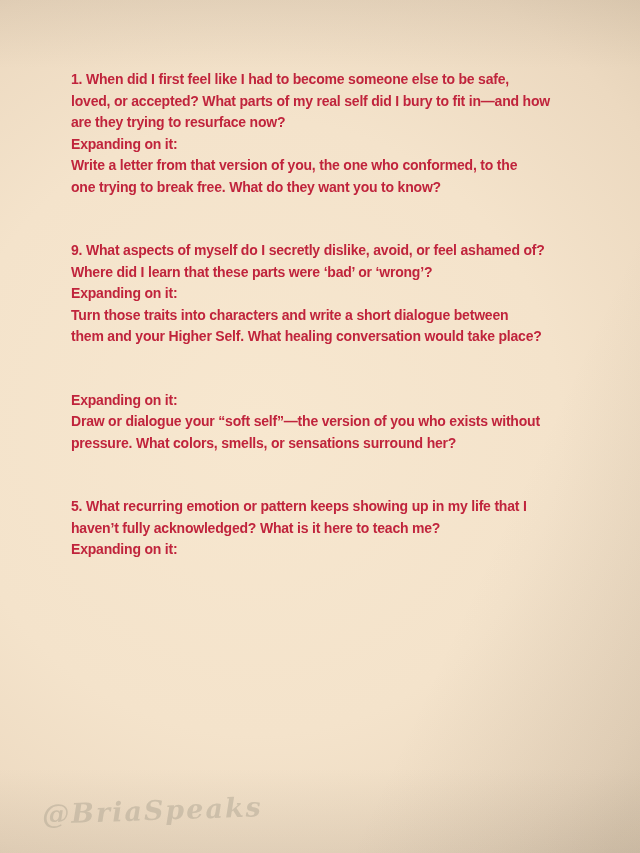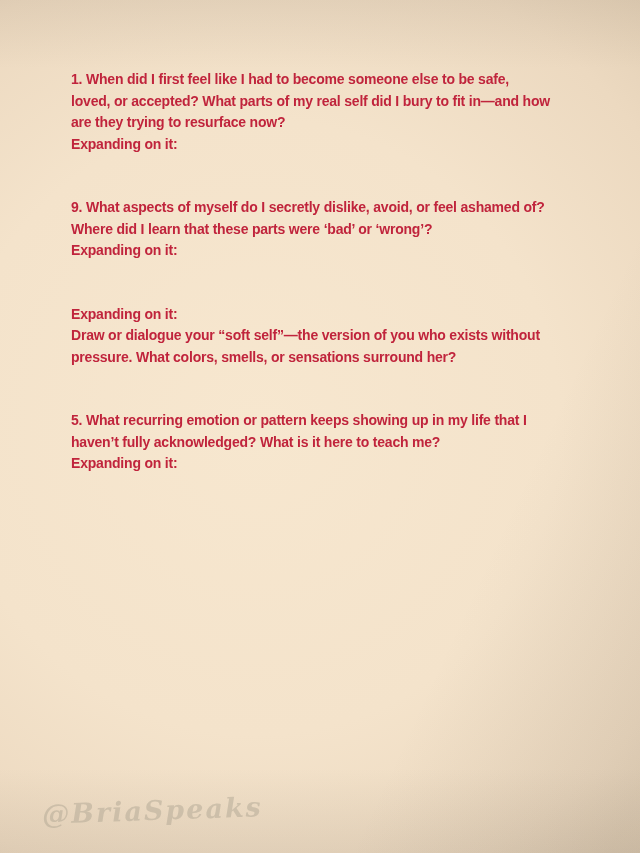--- a/index.html
+++ b/index.html
@@ -45,26 +45,30 @@
 <body>
 
 <div class="page">
   <div class="content">
 
     <section class="prompt">
       <p class="question">1. When did I first feel like I had to become someone else to be safe,
 loved, or accepted? What parts of my real self did I bury to fit in—and how
 are they trying to resurface now?</p>
       <p class="expand-label">Expanding on it:</p>
+      <p class="expansion">Write a letter from that version of you, the one who conformed, to the
+one trying to break free. What do they want you to know?</p>
     </section>
 
     <section class="prompt">
       <p class="question">9. What aspects of myself do I secretly dislike, avoid, or feel ashamed of?
 Where did I learn that these parts were ‘bad’ or ‘wrong’?</p>
       <p class="expand-label">Expanding on it:</p>
+      <p class="expansion">Turn those traits into characters and write a short dialogue between
+them and your Higher Self. What healing conversation would take place?</p>
     </section>
 
     <section class="prompt">
       <p class="expand-label">Expanding on it:</p>
       <p class="expansion">Draw or dialogue your “soft self”—the version of you who exists without
 pressure. What colors, smells, or sensations surround her?</p>
     </section>
 
     <section class="prompt">
       <p class="question">5. What recurring emotion or pattern keeps showing up in my life that I

